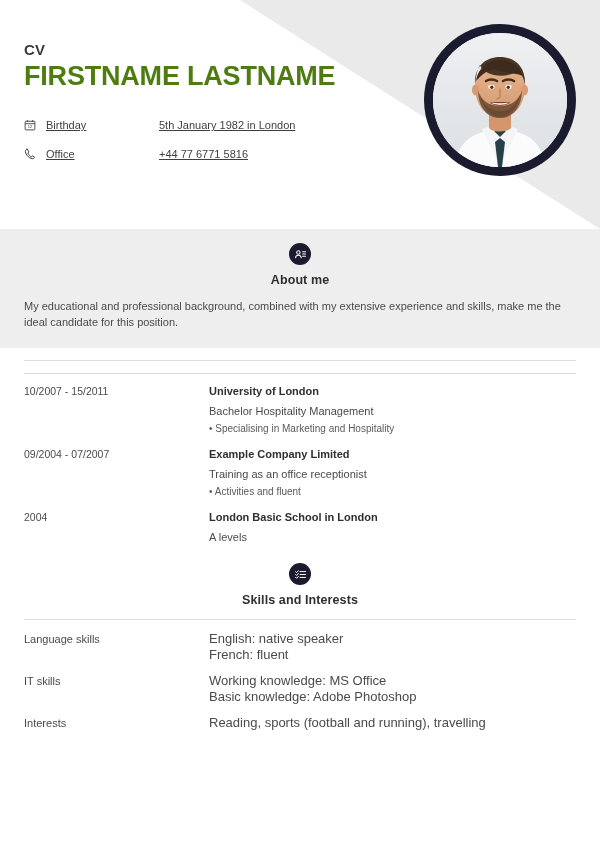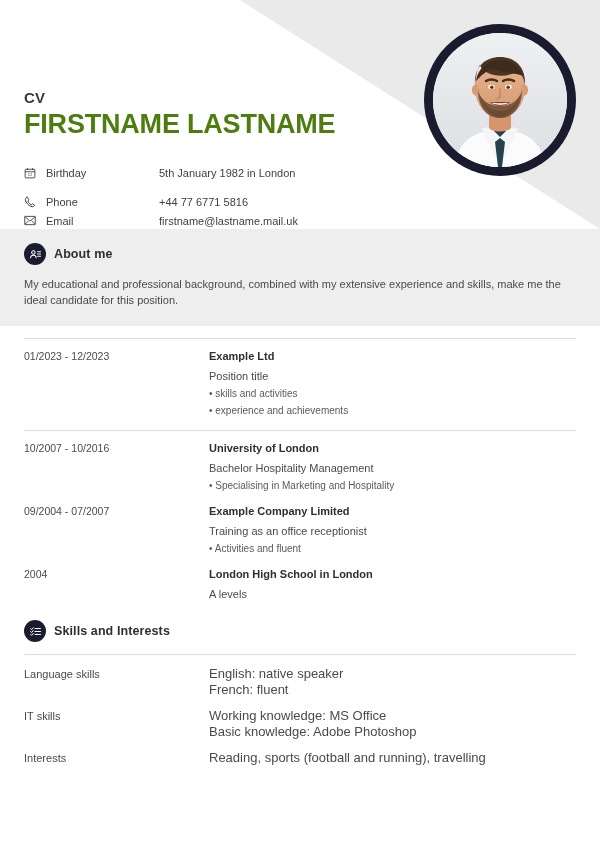--- a/index.html
+++ b/index.html
@@ -52,21 +52,20 @@
     height: 229px;
     background: #eaeaea;
     clip-path: polygon(40% 0%, 100% 0%, 100% 74%);
     z-index: 0;
   }
 
   .header-inner {
     position: relative;
     z-index: 2;
     padding: 42px 24px 0 24px;
-    margin-top: 48px;
   }
 
   .cv-label {
     font-size: 15px;
     font-weight: bold;
     color: #3a3a3a;
     letter-spacing: 0.2px;
     line-height: 1.1;
   }
 
@@ -81,20 +80,21 @@
   }
 
   
   .contact-table {
     margin-top: 23px;
     border-collapse: collapse;
   }
   .contact-row > td {
     vertical-align: top;
     padding: 0;
+    text-decoration: underline;
   }
   .c-icon-cell {
     width: 22px;
     padding-top: 3px !important;
   }
   .c-label-cell {
     width: 113px;
     font-size: 11px;
     color: #3f3f3f;
     line-height: 19px;
@@ -136,20 +136,21 @@
   .about-band {
     background: #eeeeee;
     padding: 14px 24px 18px 24px;
   }
 
   
   .section-head {
     display: flex;
     align-items: center;
     gap: 8px;
+    flex-direction: column;
   }
   .sec-icon {
     width: 22px;
     height: 22px;
     border-radius: 50%;
     background: #1b1b30;
     display: flex;
     align-items: center;
     justify-content: center;
     flex: 0 0 22px;
@@ -272,35 +273,24 @@
         <tr class="spacer-row">
               <td colspan="3"></td>
             </tr>
 
         <tr class="contact-row">
           <td class="c-icon-cell">
             <svg width="12" height="12" viewBox="0 0 16 16" fill="none" stroke="#3f3f3f" stroke-width="1.3" stroke-linecap="round">
               <path d="M4 1.6c-1.4.5-2.4 1.8-2.2 3.2.5 4.3 4.6 8.7 9 9.5 1.4.2 2.8-.7 3.4-2l-2.9-1.9-1.7 1.5C7.9 10.8 6 8.8 5.1 6.6l1.6-1.5L4 1.6z"></path>
             </svg>
           </td>
-          <td class="c-label-cell">Phone</td>
+          <td class="c-label-cell">Office</td>
           <td class="c-value-cell">+44 77 6771 5816</td>
         </tr>
 
-        <tr class="contact-row">
-          <td class="c-icon-cell">
-            <svg width="12" height="11" viewBox="0 0 16 14" fill="none" stroke="#3f3f3f" stroke-width="1.2">
-              <rect x="1" y="1.5" width="14" height="11" rx="0.6"></rect>
-              <path d="M1 1.8l7 6 7-6"></path>
-              <path d="M1 12.2l4.9-4.6M15 12.2l-4.9-4.6"></path>
-            </svg>
-          </td>
-          <td class="c-label-cell">Email</td>
-          <td class="c-value-cell">firstname@lastname.mail.uk</td>
-        </tr>
       </tbody>
         </table>
     </div>
 
     <div class="photo-wrap">
       <div class="photo-inner">
         <svg viewBox="0 0 134 134" preserveAspectRatio="xMidYMid slice">
           <defs>
             <linearGradient id="bgph" x1="0" y1="0" x2="0" y2="1">
               <stop offset="0%" stop-color="#eef0f2"></stop>
@@ -361,42 +351,29 @@
         </svg>
       </span>
       <span class="sec-title">About me</span>
     </div>
     <div class="about-text">My educational and professional background, combined with my extensive experience and skills, make me the ideal candidate for this position.</div>
   </div>
 
   <div class="section">
     <div class="hr"></div>
 
+  </div>
+
+  <div class="section">
+    <div class="hr"></div>
+
     <table class="entry-table">
       <tbody>
           <tr>
-        <td class="col-date">01/2023 - 12/2023</td>
-        <td class="col-body">
-          <div class="e-org">Example Ltd</div>
-          <div class="e-role">Position title</div>
-          <div class="e-bullet">• skills and activities</div>
-          <div class="e-bullet">• experience and achievements</div>
-        </td>
-      </tr>
-    </tbody>
-      </table>
-  </div>
-
-  <div class="section">
-    <div class="hr"></div>
-
-    <table class="entry-table">
-      <tbody>
-          <tr>
-        <td class="col-date">10/2007 - 10/2016</td>
+        <td class="col-date">10/2007 - 15/2011</td>
         <td class="col-body">
           <div class="e-org">University of London</div>
           <div class="e-role">Bachelor Hospitality Management</div>
           <div class="e-bullet">• Specialising in Marketing and Hospitality</div>
         </td>
       </tr>
       <tr class="entry-gap">
             <td colspan="2"></td>
           </tr>
       <tr>
@@ -406,21 +383,21 @@
           <div class="e-role">Training as an office receptionist</div>
           <div class="e-bullet">• Activities and fluent</div>
         </td>
       </tr>
       <tr class="entry-gap">
             <td colspan="2"></td>
           </tr>
       <tr>
         <td class="col-date">2004</td>
         <td class="col-body">
-          <div class="e-org">London High School in London</div>
+          <div class="e-org">London Basic School in London</div>
           <div class="e-role">A levels</div>
         </td>
       </tr>
     </tbody>
       </table>
   </div>
 
   <div class="section">
     <div class="section-head section-head-sp">
       <span class="sec-icon">

